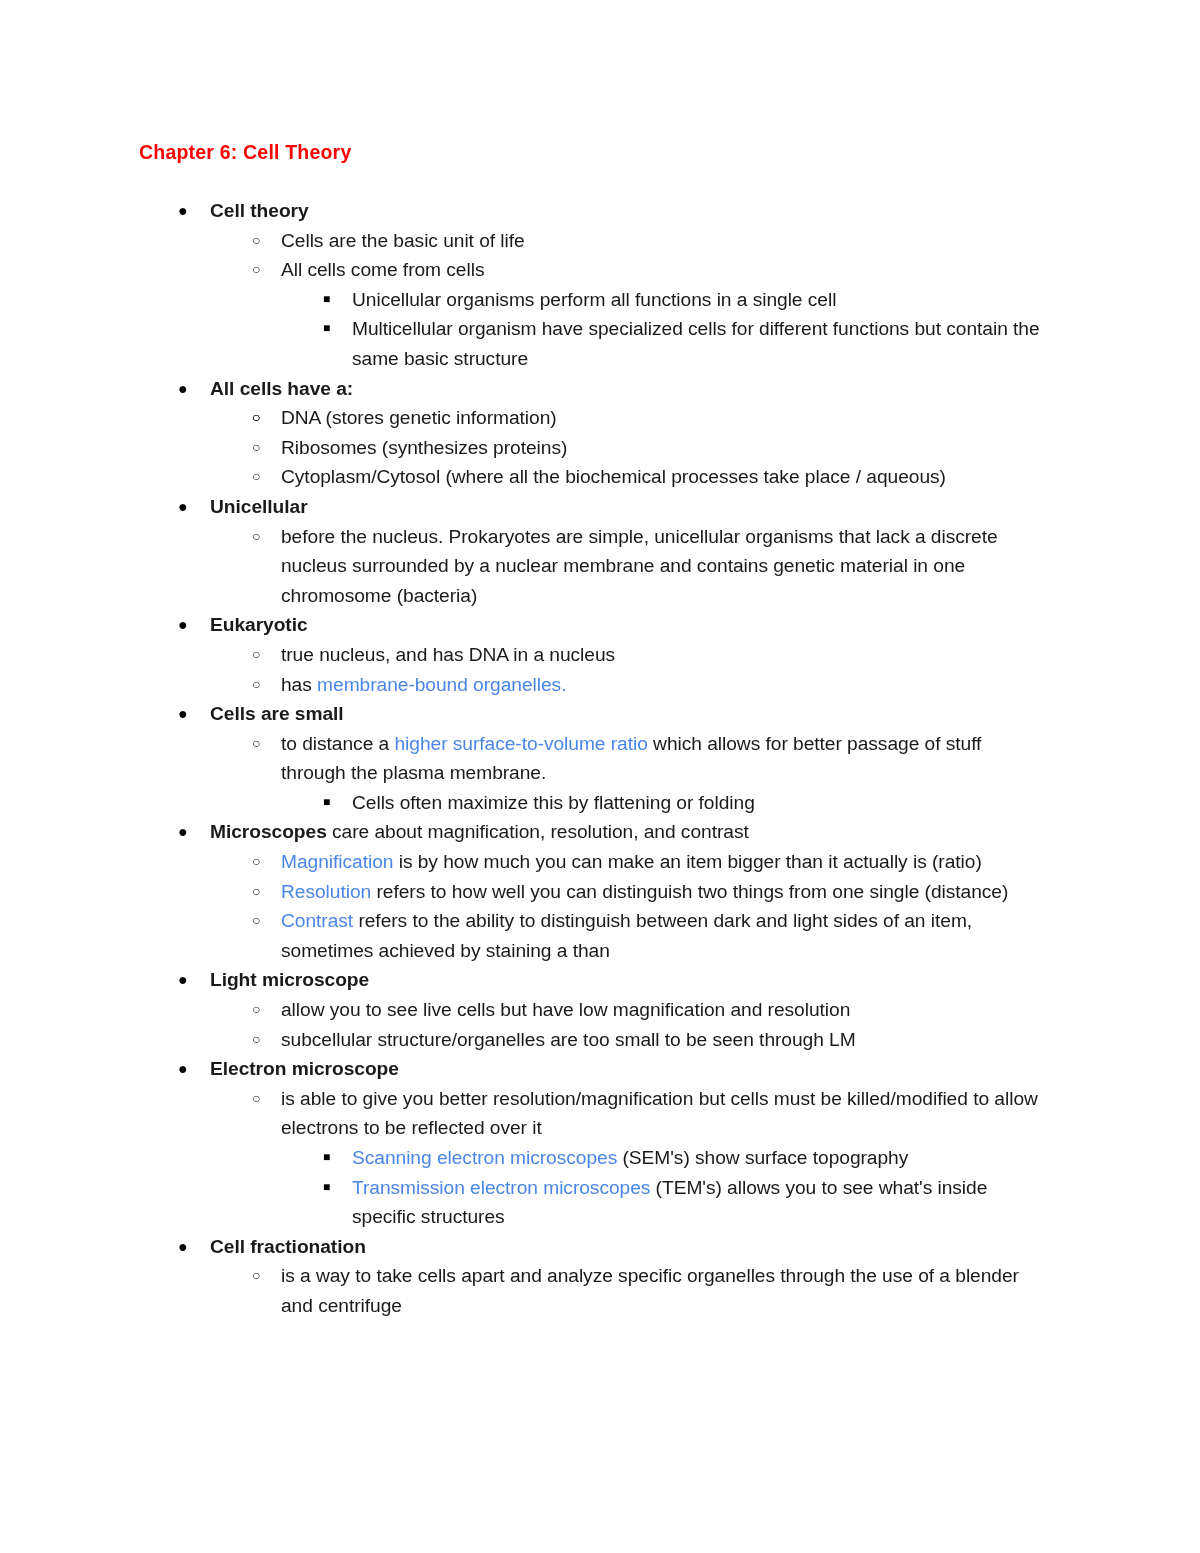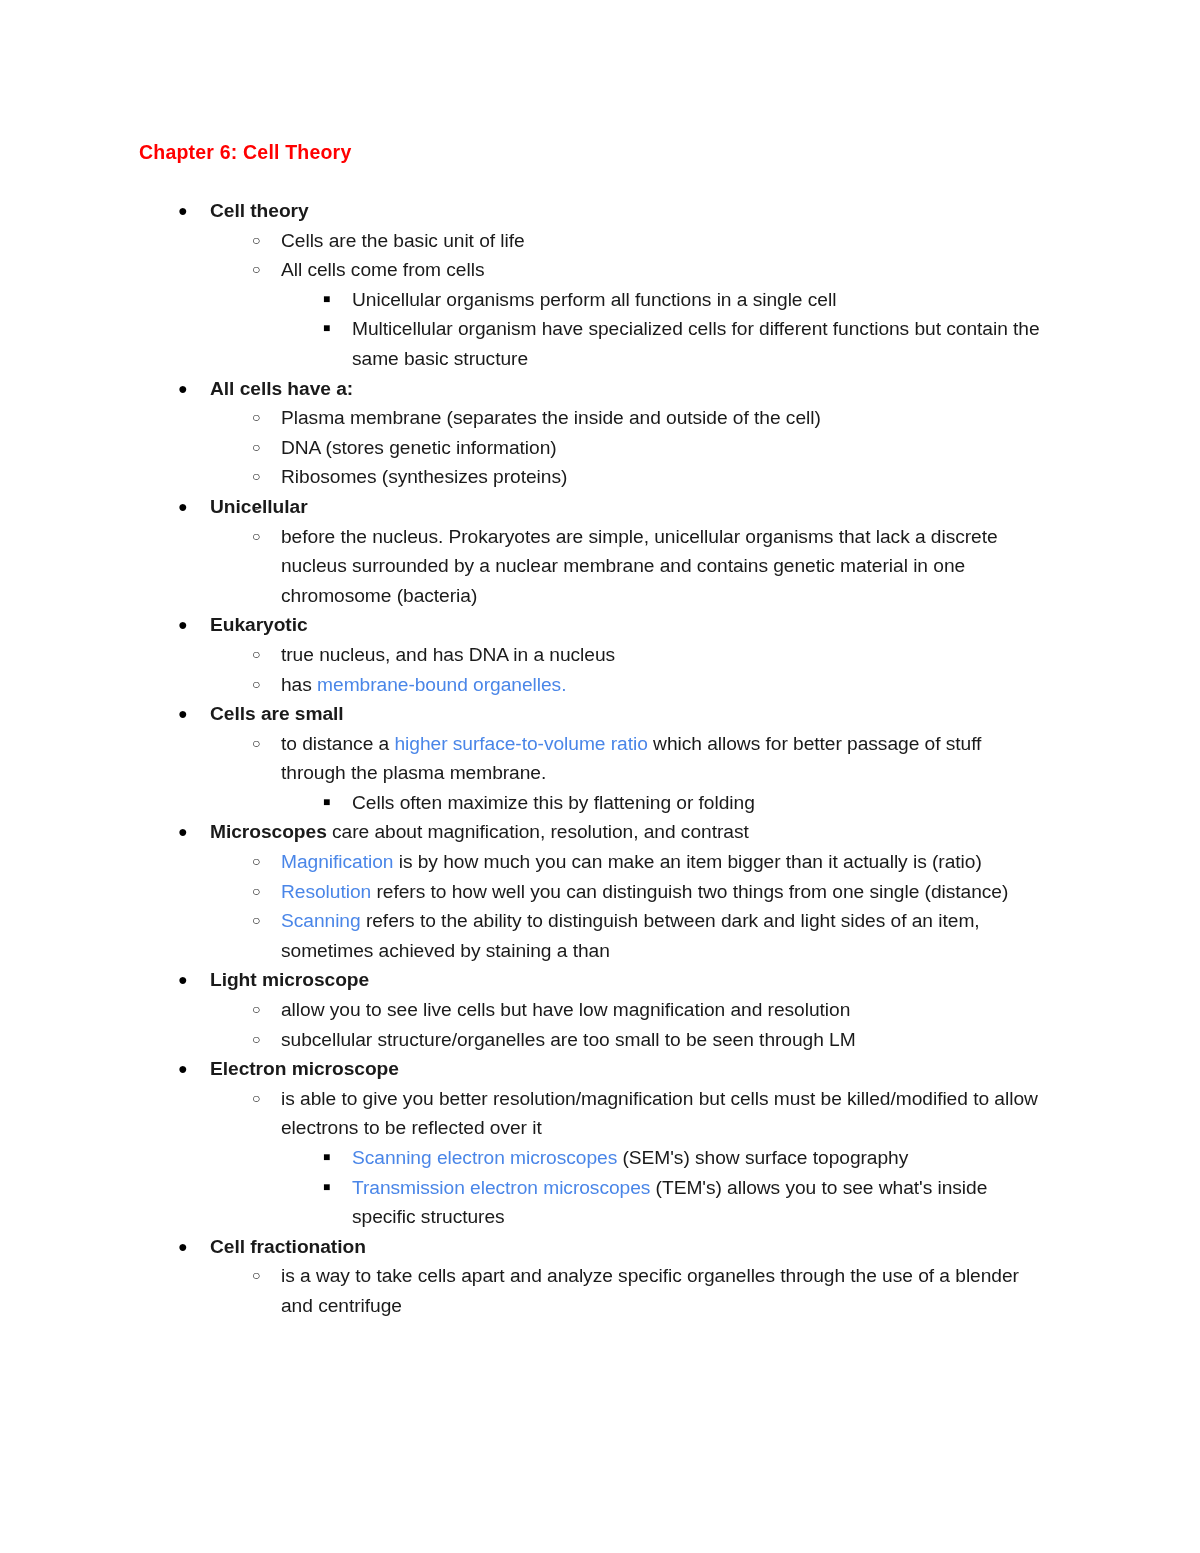--- a/index.html
+++ b/index.html
@@ -97,36 +97,36 @@
 
   <div class="doc-title">Chapter 6: Cell Theory</div>
 
   <div class="outline" id="outline-root">
       <div class="li lvl1"><span class="marker">●</span><span class="txt"><span class="b">Cell theory</span></span></div>
       <div class="li lvl2"><span class="marker">○</span><span class="txt">Cells are the basic unit of life</span></div>
       <div class="li lvl2"><span class="marker">○</span><span class="txt">All cells come from cells</span></div>
       <div class="li lvl3"><span class="marker">■</span><span class="txt">Unicellular organisms perform all functions in a single cell</span></div>
       <div class="li lvl3"><span class="marker">■</span><span class="txt">Multicellular organism have specialized cells for different functions but contain the same basic structure</span></div>
       <div class="li lvl1"><span class="marker">●</span><span class="txt"><span class="b">All cells have a:</span></span></div>
-      <div class="li lvl2"><span class="marker">○</span><span class="txt">Plasma membrane (separates the inside and outside of the  cell)</span></div>
+      <div class="li lvl2"><span class="marker">○</span></div>
       <div class="li lvl2"><span class="marker">○</span><span class="txt">DNA (stores genetic information)</span></div>
       <div class="li lvl2"><span class="marker">○</span><span class="txt">Ribosomes (synthesizes proteins)</span></div>
-      <div class="li lvl2"><span class="marker">○</span></div>
+      <div class="li lvl2"><span class="marker">○</span><span class="txt">Cytoplasm/Cytosol (where all the biochemical processes take place / aqueous)</span></div>
       <div class="li lvl1"><span class="marker">●</span><span class="txt"><span class="b">Unicellular</span></span></div>
       <div class="li lvl2"><span class="marker">○</span><span class="txt">before the nucleus. Prokaryotes are simple, unicellular organisms that lack a discrete nucleus surrounded by a nuclear membrane and contains genetic material in one chromosome (bacteria)</span></div>
       <div class="li lvl1"><span class="marker">●</span><span class="txt"><span class="b">Eukaryotic</span></span></div>
       <div class="li lvl2"><span class="marker">○</span><span class="txt">true nucleus, and has DNA in a nucleus</span></div>
       <div class="li lvl2"><span class="marker">○</span><span class="txt"><span>has </span><span class="blue">membrane-bound organelles.</span></span></div>
       <div class="li lvl1"><span class="marker">●</span><span class="txt"><span class="b">Cells are small</span></span></div>
       <div class="li lvl2"><span class="marker">○</span><span class="txt"><span>to distance a </span><span class="blue">higher surface-to-volume ratio</span><span> which allows for better passage of stuff through the plasma membrane.</span></span></div>
       <div class="li lvl3"><span class="marker">■</span><span class="txt">Cells often maximize this by flattening or folding</span></div>
       <div class="li lvl1"><span class="marker">●</span><span class="txt"><span class="b">Microscopes</span><span class="n"> care about magnification, resolution, and contrast</span></span></div>
       <div class="li lvl2"><span class="marker">○</span><span class="txt"><span class="blue">Magnification</span><span> is by how much you can make an item bigger than it actually is (ratio)</span></span></div>
       <div class="li lvl2"><span class="marker">○</span><span class="txt"><span class="blue">Resolution</span><span> refers to how well you can distinguish two things from one single (distance)</span></span></div>
-      <div class="li lvl2"><span class="marker">○</span><span class="txt"><span class="blue">Scanning</span><span> refers to the ability to distinguish between dark and light sides of an item, sometimes achieved by staining a than</span></span></div>
+      <div class="li lvl2"><span class="marker">○</span><span class="txt"><span class="blue">Contrast</span><span> refers to the ability to distinguish between dark and light sides of an item, sometimes achieved by staining a than</span></span></div>
       <div class="li lvl1"><span class="marker">●</span><span class="txt"><span class="b">Light microscope</span></span></div>
       <div class="li lvl2"><span class="marker">○</span><span class="txt">allow you to see live cells but have low magnification and resolution</span></div>
       <div class="li lvl2"><span class="marker">○</span><span class="txt">subcellular structure/organelles are too small to be seen through LM</span></div>
       <div class="li lvl1"><span class="marker">●</span><span class="txt"><span class="b">Electron microscope</span></span></div>
       <div class="li lvl2"><span class="marker">○</span><span class="txt">is able to give you better resolution/magnification but cells must be killed/modified to allow electrons to be reflected over it</span></div>
       <div class="li lvl3"><span class="marker">■</span><span class="txt"><span class="blue">Scanning electron microscopes</span><span> (SEM's) show surface topography</span></span></div>
       <div class="li lvl3"><span class="marker">■</span><span class="txt"><span class="blue">Transmission electron microscopes</span><span> (TEM's) allows you to see what's inside specific structures</span></span></div>
       <div class="li lvl1"><span class="marker">●</span><span class="txt"><span class="b">Cell fractionation</span></span></div>
       <div class="li lvl2"><span class="marker">○</span><span class="txt">is a way to take cells apart and analyze specific organelles through the use of a blender and centrifuge</span></div>
     </div>

